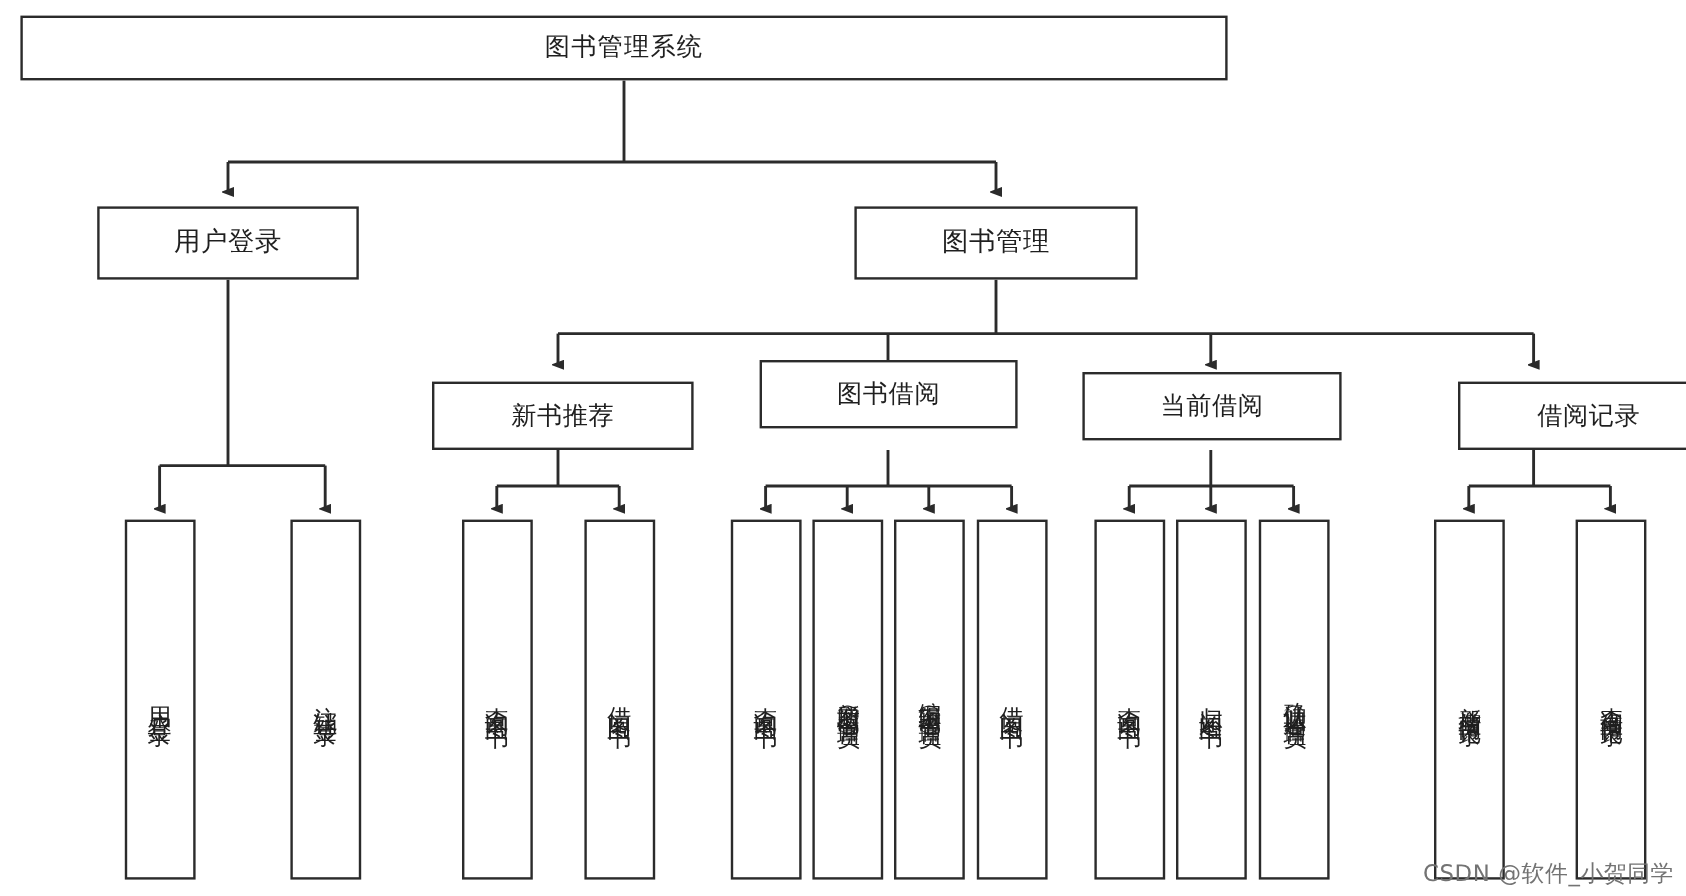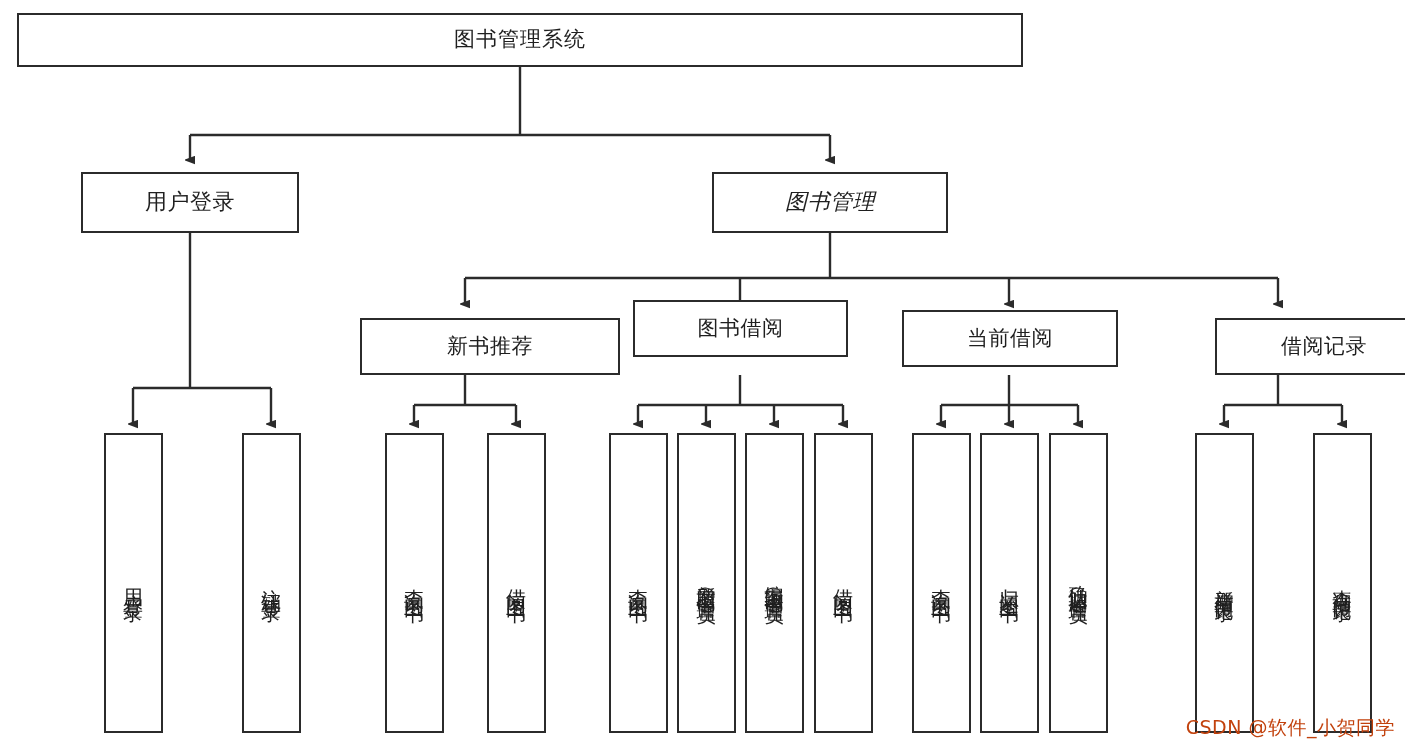--- a/index.html
+++ b/index.html
@@ -65,21 +65,21 @@
     letter-spacing: 1px;
   }
   .node.level1 .node-label {
     font-size: 22px;
   }
   .watermark {
     position: absolute;
     right: 10px;
     bottom: 6px;
     font-size: 19px;
-    color: #c2410c;
+    color: #737373;
     white-space: nowrap;
     letter-spacing: 0.5px;
     pointer-events: none;
   }
 </style>
 </head>
 <body>
 
 <div id="diagram-root">
 
@@ -133,25 +133,25 @@
     </g>
   </svg>
 
   <div class="node root" style="left:17px; top:13px; width:1006px; height:54px;">
     <span class="node-label">图书管理系统</span>
   </div>
 
   <div class="node level1" style="left:81px; top:172px; width:218px; height:61px;">
     <span class="node-label">用户登录</span>
   </div>
-  <div class="node level1" style="left:712px; top:172px; width:236px; height:61px;font-style:italic;">
+  <div class="node level1" style="left:712px; top:172px; width:236px; height:61px;">
     <span class="node-label">图书管理</span>
   </div>
 
-  <div class="node level2" style="left:360px; top:318px; width:260px; height:57px;">
+  <div class="node level2" style="left:360px; top:318px; width:218px; height:57px;">
     <span class="node-label">新书推荐</span>
   </div>
   <div class="node level2" style="left:633px; top:300px; width:215px; height:57px;">
     <span class="node-label">图书借阅</span>
   </div>
   <div class="node level2" style="left:902px; top:310px; width:216px; height:57px;">
     <span class="node-label">当前借阅</span>
   </div>
   <div class="node level2" style="left:1215px; top:318px; width:218px; height:57px;">
     <span class="node-label">借阅记录</span>

